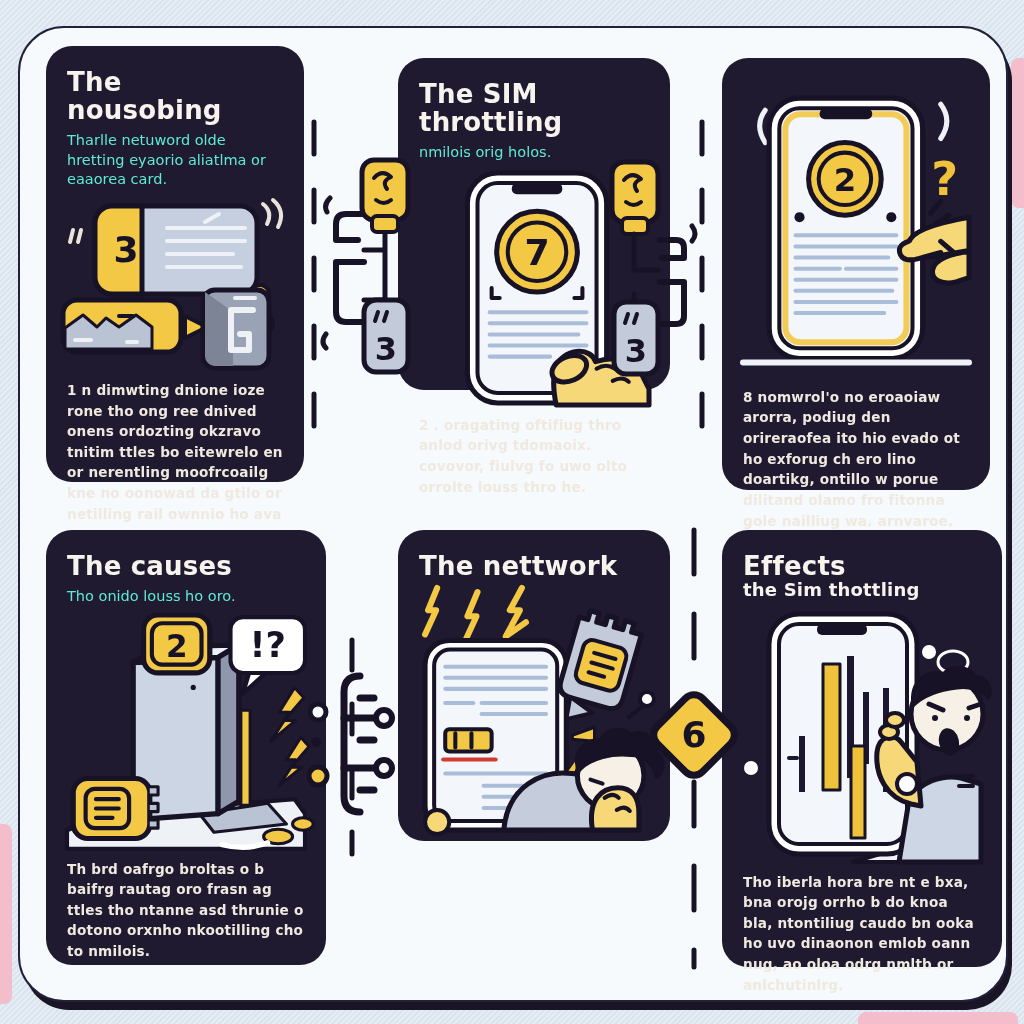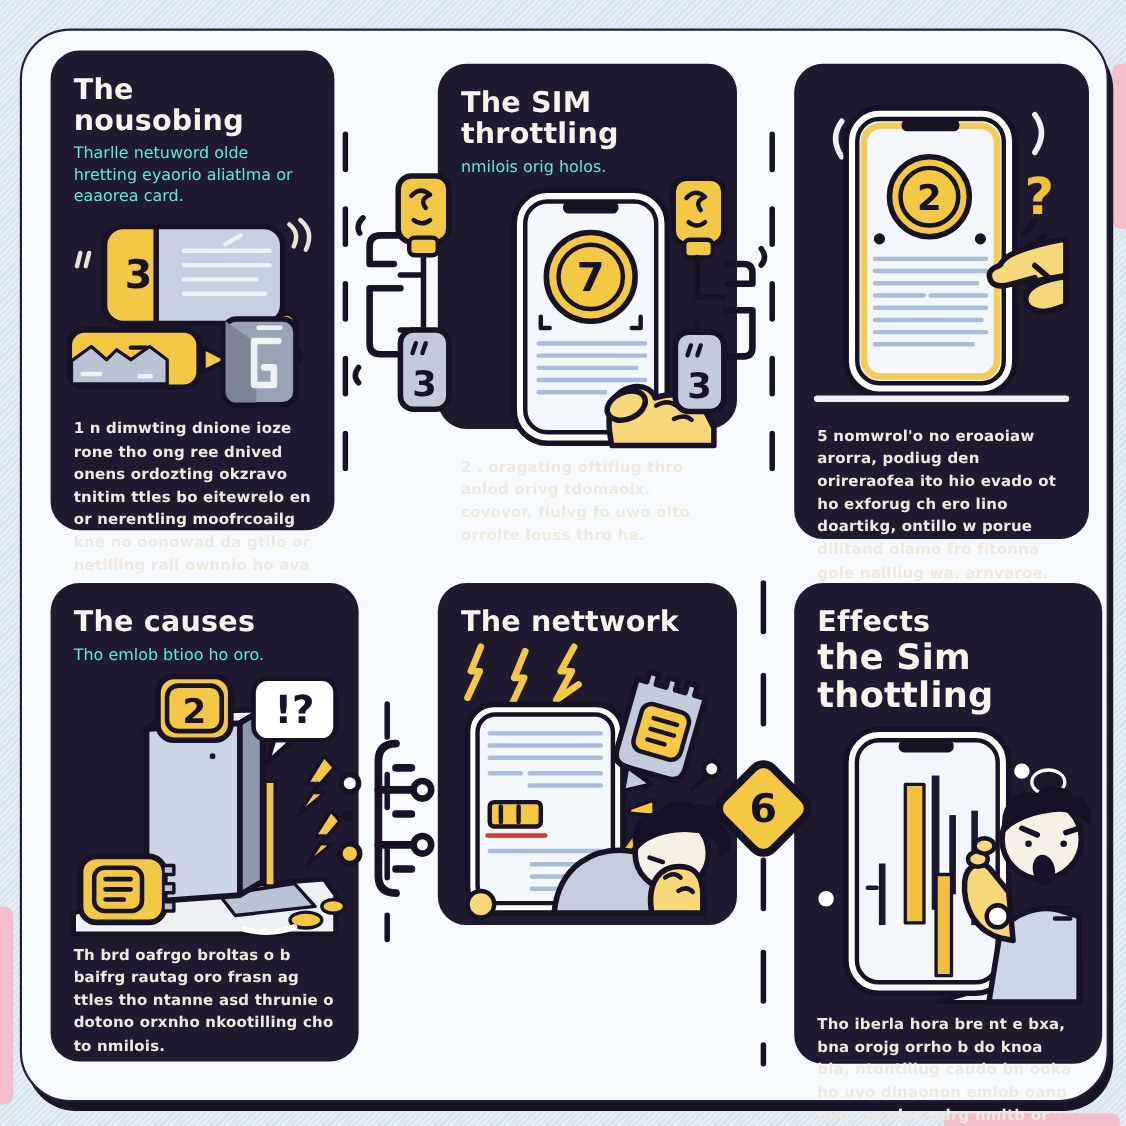--- a/index.html
+++ b/index.html
@@ -130,26 +130,26 @@
       <path d="M0 278 h224" stroke="#eef2f7" stroke-width="6"></path>
       <text x="200" y="112" font-size="46" font-weight="bold" fill="#f0c23c" text-anchor="middle">?</text>
       <path d="M186 130 l10 -12 M192 140 l12 -8" stroke="#171226" stroke-width="5"></path>
       <g>
         <path d="M224 134 c-34 6 -58 14 -60 26 c-1 10 10 15 26 13 l34 -6 z" fill="#f6d879" stroke="#171226" stroke-width="5"></path>
         <path d="M164 158 q-12 4 -8 13 q4 8 18 4 l22 -6" fill="#f6d879" stroke="#171226" stroke-width="5"></path>
         <path d="M224 168 c-18 2 -34 8 -36 18 c-2 10 10 16 24 12 l12 -4 z" fill="#f6d879" stroke="#171226" stroke-width="5"></path>
         <path d="M196 158 l14 12 -16 4" fill="none" stroke="#171226" stroke-width="5"></path>
       </g>
     </svg>
-    <div class="p-body">5 nomwrol'o no eroaoiaw arorra, podiug den orireraofea ito hio evado ot ho exforug ch ero lino doartikg, ontillo w porue dilitand olamo fro fitonna gole nailliug wa. arnvaroe.</div>
+    <div class="p-body">8 nomwrol'o no eroaoiaw arorra, podiug den orireraofea ito hio evado ot ho exforug ch ero lino doartikg, ontillo w porue dilitand olamo fro fitonna gole nailliug wa. arnvaroe.</div>
   </div>
 
   <div class="panel" id="panel-4">
     <div class="p-title">The causes</div>
-    <div class="p-sub">Tho emlob btioo ho oro.</div>
+    <div class="p-sub">Tho onido louss ho oro.</div>
     <svg class="ill" viewBox="0 0 230 226" stroke-linecap="round" stroke-linejoin="round">
       <g>
         <path d="M0 208 l42 -16 178 -14 10 14 v34 h-230 z" fill="#eef2f7" stroke="#171226" stroke-width="4"></path>
         <path d="M128 192 l66 -10 18 20 -70 8 z" fill="#b9c3d4" stroke="#171226" stroke-width="3"></path>
       </g>
       <g>
         <polygon points="64,46 146,41 146,192 64,198" fill="#ccd5e3" stroke="#171226" stroke-width="5"></polygon>
         <polygon points="64,46 88,31 166,29 146,41" fill="#eef1f6" stroke="#171226" stroke-width="5"></polygon>
         <polygon points="146,41 166,29 166,180 146,192" fill="#8e97ab" stroke="#171226" stroke-width="5"></polygon>
         <circle cx="122" cy="70" r="2.5" fill="#171226"></circle>
@@ -212,21 +212,21 @@
         <path d="M158 182 c-7 -20 7 -33 22 -31 c4 -12 22 -14 30 -6 c14 -6 27 6 25 18 c10 6 9 21 0 25 c-2 -14 -13 -22 -25 -22 c-17 -2 -40 2 -52 16 z" fill="#171226" stroke="#171226" stroke-width="3"></path>
         <path d="M170 190 l12 4" stroke="#171226" stroke-width="4"></path>
         <path d="M172 240 c-5 -30 9 -42 25 -42 c15 0 21 11 21 25 l0 17 z" fill="#f6d879" stroke="#171226" stroke-width="5"></path>
         <path d="M184 208 q8 -6 14 0 M196 220 q8 -5 13 1" stroke="#171226" stroke-width="4" fill="none"></path>
       </g>
     </svg>
   </div>
 
   <div class="panel" id="panel-6">
     <div class="p-title">Effects</div>
-    <div class="p-title" style="font-size:32px">the Sim thottling</div>
+    <div class="p-title" style="font-size:18px">the Sim thottling</div>
     <svg class="ill" viewBox="0 0 238 254" stroke-linecap="round" stroke-linejoin="round">
       <circle cx="8" cy="160" r="7" fill="#ffffff"></circle>
       <polygon points="110,254 238,216 238,254" fill="#eef2f7" stroke="#171226" stroke-width="4"></polygon>
       <g>
         <rect x="26" y="6" width="148" height="240" rx="30" fill="#ffffff" stroke="#171226" stroke-width="5"></rect>
         <rect x="36" y="16" width="128" height="220" rx="20" fill="#f3f6fa" stroke="#171226" stroke-width="4"></rect>
         <rect x="74" y="16" width="50" height="11" rx="5" fill="#171226"></rect>
         <rect x="80" y="56" width="17" height="126" fill="#f0c23c" stroke="#171226" stroke-width="3"></rect>
         <rect x="104" y="48" width="7" height="122" fill="#1c1830"></rect>
         <rect x="120" y="84" width="6" height="72" fill="#1c1830"></rect>

